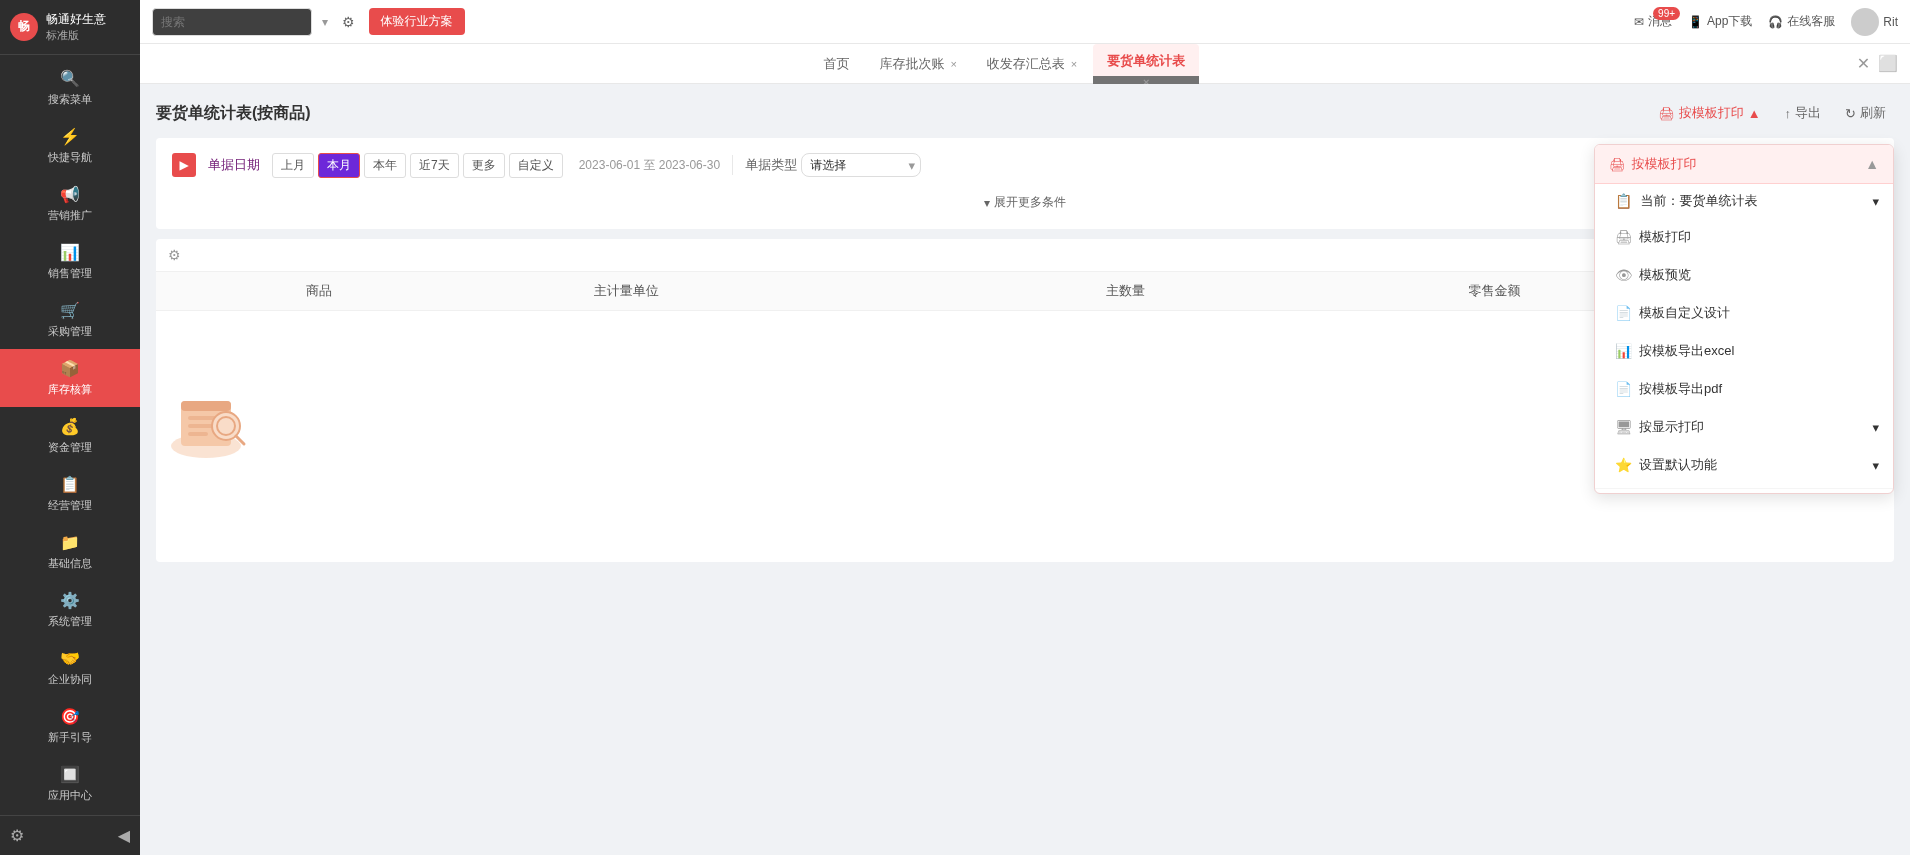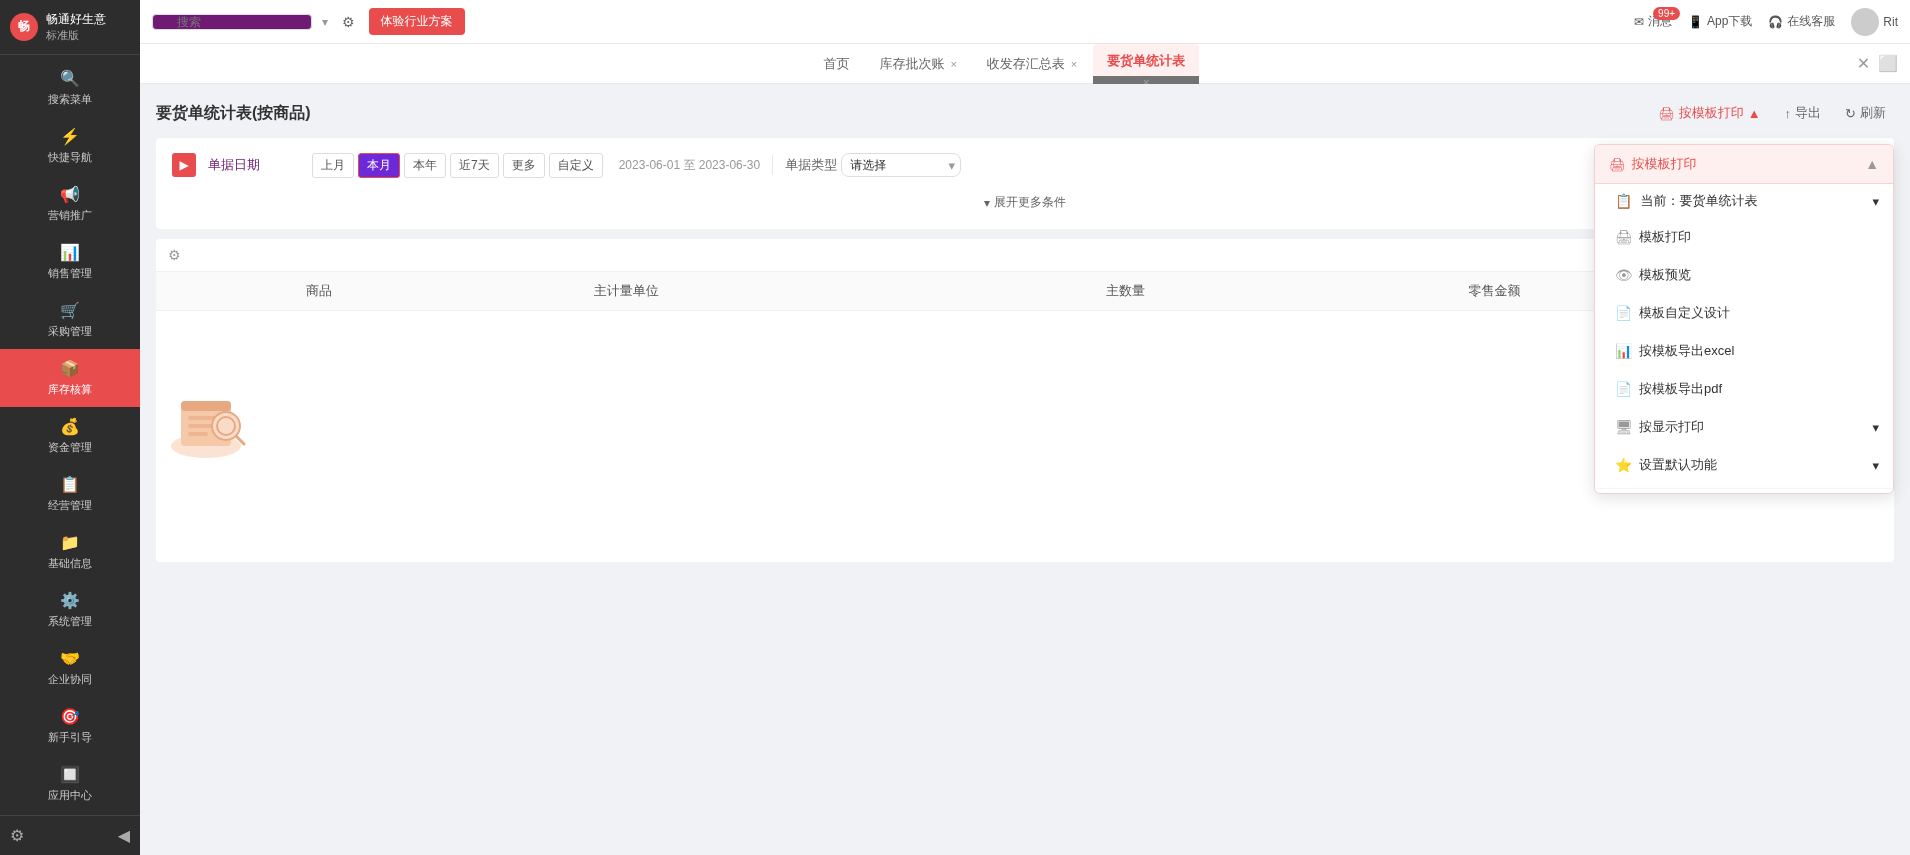--- a/index.html
+++ b/index.html
@@ -19,21 +19,21 @@
     .sidebar-item .icon { font-size: 16px; }
     .sidebar-item .label { font-size: 11px; text-align: center; }
     .sidebar-bottom { padding: 10px; display: flex; justify-content: space-between; align-items: center; border-top: 1px solid #444; }
     .sidebar-bottom-icon { color: #aaa; font-size: 16px; cursor: pointer; }
 
     
     .main { flex: 1; display: flex; flex-direction: column; height: 855px; overflow: hidden; }
 
     
     .topbar { height: 44px; background: white; display: flex; align-items: center; padding: 0 12px; gap: 10px; border-bottom: 1px solid #e8e8e8; flex-shrink: 0; }
-    .topbar-search { width: 160px; height: 16px; border: 1px solid #ddd; border-radius: 4px; padding: 0 24px; font-size: 12px; color: #999; background: #701a75; }
+    .topbar-search { width: 160px; height: 28px; border: 1px solid #ddd; border-radius: 4px; padding: 0 8px; font-size: 12px; color: #999; background: #404040; }
     .topbar-chevron { color: #999; font-size: 12px; cursor: pointer; }
     .topbar-gear { color: #666; font-size: 14px; cursor: pointer; margin-left: 4px; }
     .topbar-trial-btn { background: #e84c4c; color: white; border: none; padding: 5px 12px; border-radius: 4px; font-size: 12px; cursor: pointer; margin-left: 4px; }
     .topbar-right { margin-left: auto; display: flex; align-items: center; gap: 16px; }
     .topbar-right-item { display: flex; align-items: center; gap: 4px; cursor: pointer; color: #555; font-size: 12px; position: relative; }
     .badge { background: #e84c4c; color: white; border-radius: 10px; padding: 1px 5px; font-size: 10px; position: absolute; top: -6px; right: -8px; }
     .topbar-avatar { width: 28px; height: 28px; background: #ccc; border-radius: 50%; }
 
     
     .tabs { height: 40px; background: white; display: flex; align-items: center; padding: 0 12px; gap: 2px; border-bottom: 1px solid #e8e8e8; flex-shrink: 0; text-align: center; }
@@ -47,21 +47,21 @@
     .page-title { font-size: 16px; font-weight: bold; color: #333; }
     .page-actions { display: flex; align-items: center; gap: 8px; }
     .btn-print { display: flex; align-items: center; gap: 4px; font-size: 13px; color: #e84c4c; cursor: pointer; border: none; background: none; padding: 4px 8px; }
     .btn-export { display: flex; align-items: center; gap: 4px; font-size: 13px; color: #666; cursor: pointer; border: none; background: none; padding: 4px 8px; }
     .btn-refresh { display: flex; align-items: center; gap: 4px; font-size: 13px; color: #666; cursor: pointer; border: none; background: none; padding: 4px 8px; }
 
     
     .filter-area { background: white; border-radius: 4px; padding: 12px 16px; margin-bottom: 10px; }
     .filter-row { display: flex; align-items: center; gap: 12px; flex-wrap: wrap; }
     .filter-label { font-size: 13px; color: #701a75; white-space: nowrap; }
-    .date-btn-group { display: flex; align-items: center; gap: 4px; margin-left: 40px; }
+    .date-btn-group { display: flex; align-items: center; gap: 4px; }
     .date-btn { padding: 3px 8px; border: 1px solid #ddd; border-radius: 3px; font-size: 12px; cursor: pointer; background: white; color: #555; }
     .date-btn.active { background: #6d28d9; color: white; border-color: #e84c4c; }
     .date-range { font-size: 12px; color: #999; margin-left: 4px; }
     .filter-divider { width: 1px; height: 20px; background: #e8e8e8; }
     .filter-type { display: flex; align-items: center; gap: 4px; flex: 1; }
     .filter-type-label { font-size: 13px; color: #666; white-space: nowrap; }
     .filter-select { border: 1px solid #ddd; border-radius: 8px; padding: 4px 24px 4px 8px; font-size: 12px; color: #333; background: white; appearance: none; cursor: pointer; min-width: 120px; }
     .filter-expand { display: flex; align-items: center; justify-content: center; gap: 4px; color: #666; font-size: 12px; cursor: pointer; padding: 6px 0; }
 
     

